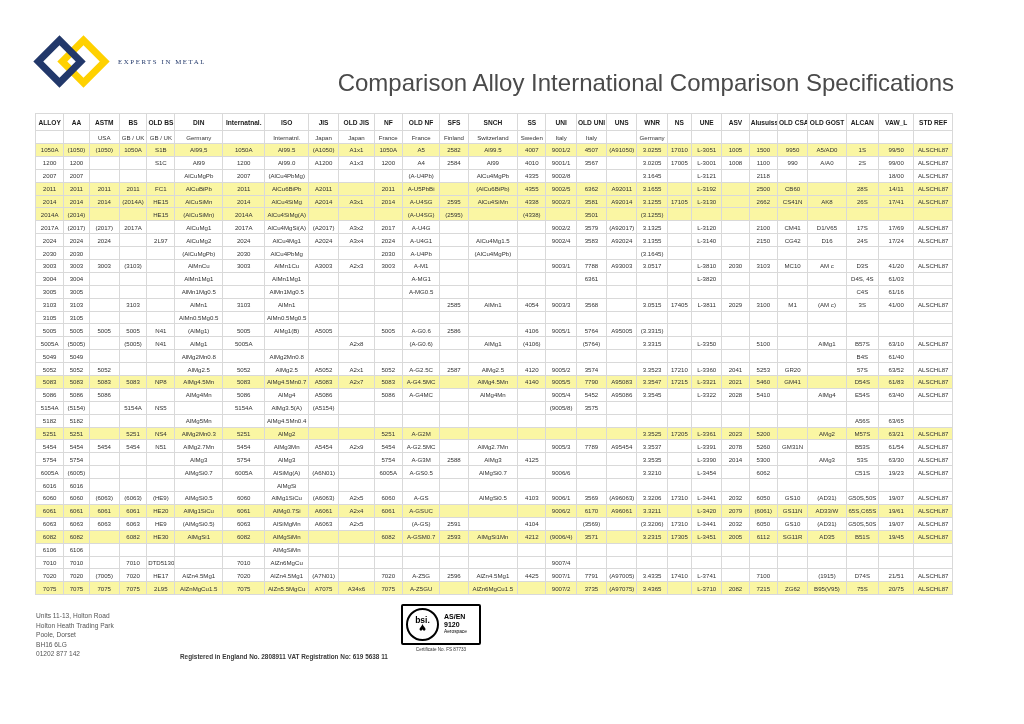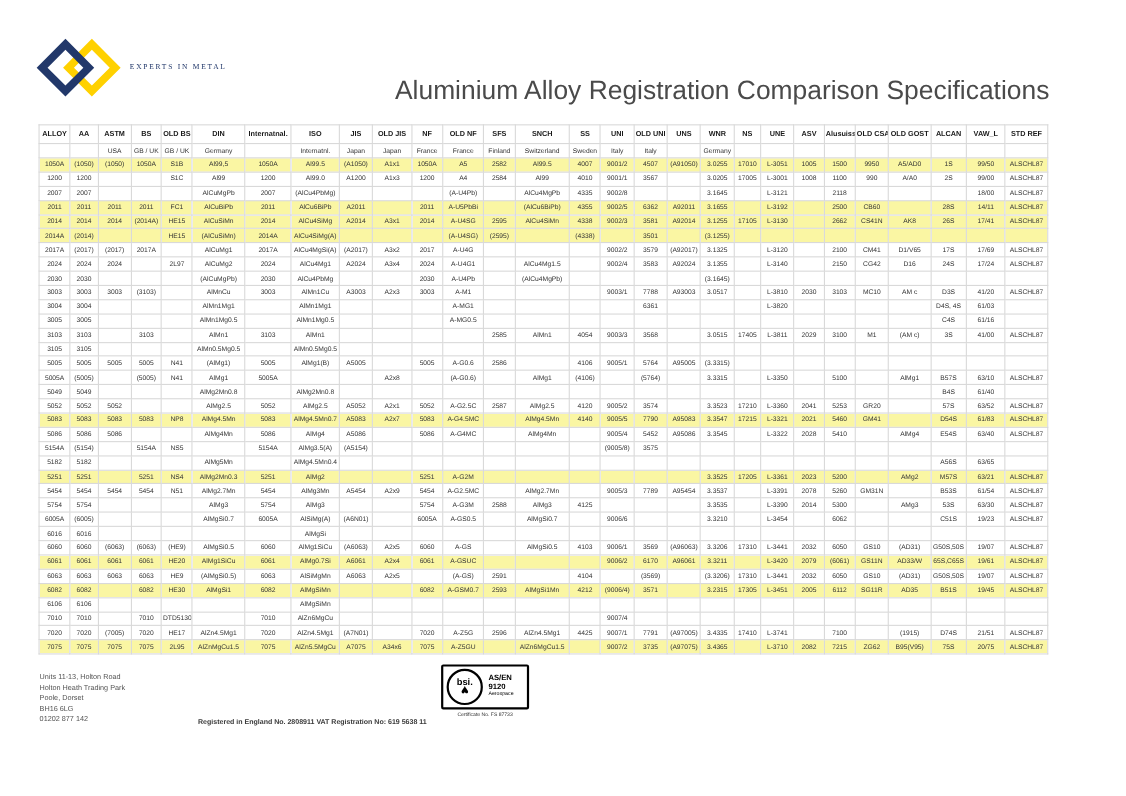--- a/index.html
+++ b/index.html
@@ -46,21 +46,21 @@
 <header>
   <div class="logo">
     <div class="mark">
       <span class="d d1"></span>
       <span class="d d2"></span>
     </div>
     <div class="logo-text">
       <div class="tagline">EXPERTS IN METAL</div>
     </div>
   </div>
-  <h1 class="title">Aluminium Alloy Registration Comparison Specifications</h1>
+  <h1 class="title">Comparison Alloy International Comparison Specifications</h1>
 </header>
 
 <table>
   <colgroup id="cols">
       <col style="width: 28px;">
       <col style="width: 25px;">
       <col style="width: 30px;">
       <col style="width: 27px;">
       <col style="width: 28px;">
       <col style="width: 47px;">

